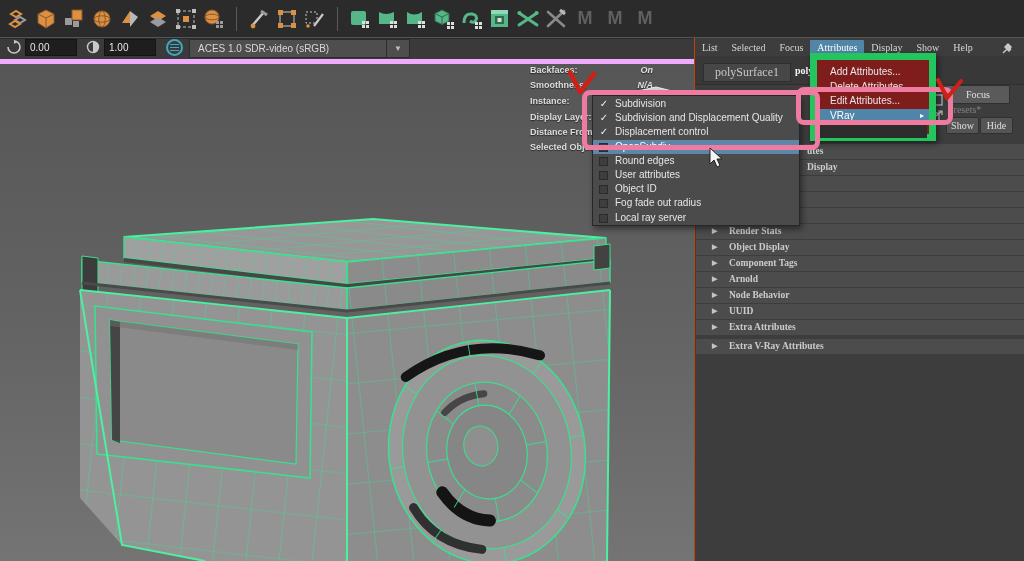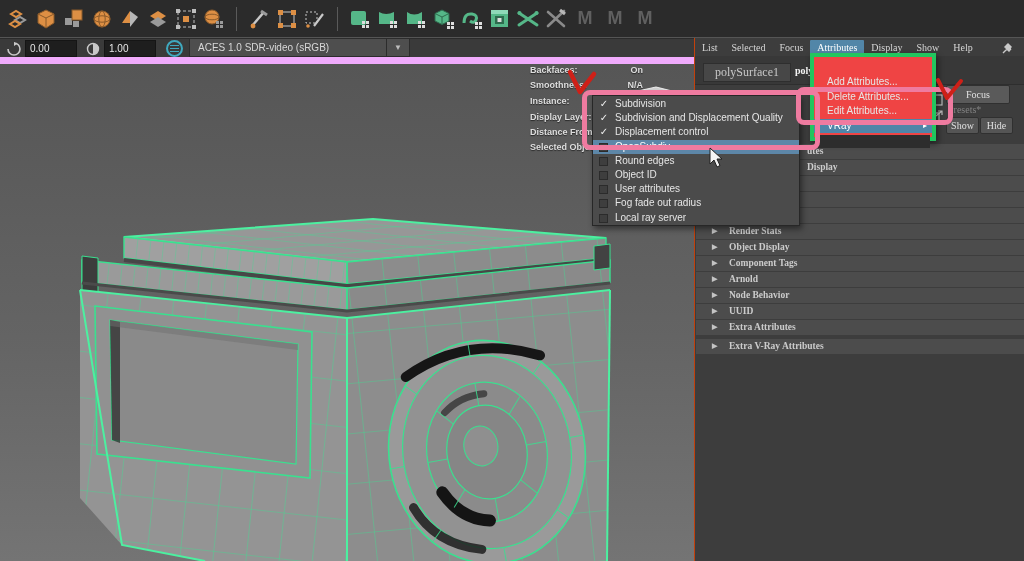--- a/index.html
+++ b/index.html
@@ -9,21 +9,21 @@
   
   .toolbar{position:absolute;left:0;top:0;width:1024px;height:38px;background:#2b2b2b;
     border-bottom:1px solid #555;display:flex;align-items:center;padding-left:4px;box-sizing:border-box;}
   .tb-icon{width:26px;height:26px;margin:0 1px;display:flex;align-items:center;justify-content:center;}
   .tb-sep{width:1px;height:24px;background:#5a5a5a;margin:0 8px;}
   .tb-m{width:30px;height:26px;color:#606060;font-weight:bold;font-size:18px;
     display:flex;align-items:center;justify-content:center;}
 
   
   .vp-bar{position:absolute;left:0;top:39px;width:694px;height:25px;background:#3a3a3a;
-    display:flex;align-items:flex-end;padding-left:6px;box-sizing:border-box;border-bottom:7px solid #f0abfc;}
+    display:flex;align-items:flex-start;padding-left:6px;box-sizing:border-box;border-bottom:5px solid #f0abfc;}
   .vp-ico{width:16px;height:16px;margin-right:3px;display:flex;align-items:center;justify-content:center;}
   .vp-field{width:42px;height:15px;background:#1e1e1e;border:1px solid #151515;color:#e6e6e6;
     font-family:"Liberation Sans",sans-serif;font-size:10px;padding:0 4px;margin-right:8px;}
   .cs-badge{width:17px;height:17px;border-radius:50%;border:2px solid #3fa9bf;box-sizing:border-box;
     margin:0 6px 0 2px;display:flex;align-items:center;justify-content:center;}
   .cs-badge i{display:block;width:9px;height:1.5px;background:#3fa9bf;box-shadow:0 3px 0 #3fa9bf,0 -3px 0 #3fa9bf;}
   .cs-drop{width:188px;height:17px;background:#4e4e4e;color:#d8d8d8;font-size:10px;line-height:17px;
     padding-left:8px;border:1px solid #2c2c2c;}
   .cs-caret{width:22px;height:17px;background:#4e4e4e;border:1px solid #2c2c2c;border-left:none;
     color:#bdbdbd;font-size:8px;text-align:center;line-height:17px;}
@@ -31,21 +31,21 @@
   
   .viewport{position:absolute;left:0;top:64px;width:694px;height:497px;
     background:linear-gradient(180deg,#565656 0%,#646464 55%,#747474 100%);}
   .viewport svg{position:absolute;left:0;top:0;}
 
   
   .hud{position:absolute;left:530px;top:0;width:160px;}
   .hud-row{position:absolute;left:0;width:160px;height:14px;font-size:9px;font-weight:bold;color:#dedede;
     text-shadow:0 1px 1px rgba(0,0,0,.55);}
   .hud-label{position:absolute;left:0;top:0;}
-  .hud-value{position:absolute;right:47px;top:0;text-align:right;}
+  .hud-value{position:absolute;right:37px;top:0;text-align:right;font-style:italic;}
   .hud-stack{position:absolute;left:98px;top:21px;}
 
   
   .panel{position:absolute;left:694px;top:38px;width:330px;height:523px;background:#3d3d3d;
     border-left:1px solid #c2410c;box-sizing:border-box;font-family:Liberation Serif, serif;}
   .pmenu{position:absolute;left:0;top:0;width:100%;height:18px;display:flex;align-items:center;
     font-size:10px;color:#d6d6d6;}
   .pmenu span{padding:2px 7px;cursor:default;}
   .pmenu .active{background:#5286a8;color:#fff;border-radius:1px;}
   .pin{position:absolute;right:4px;top:3px;}
@@ -73,22 +73,22 @@
   
   .ctx-menu{position:absolute;left:592px;top:95px;width:208px;height:131px;background:#4b4b4b;
     border:1px solid #272727;box-shadow:2px 3px 6px rgba(0,0,0,.45);box-sizing:border-box;z-index:30;padding-top:1px;}
   .ctx-item{position:relative;height:14.2px;font-size:10px;color:#e6e6e6;line-height:14.2px;}
   .ctx-item .cbox{position:absolute;left:6px;top:3px;width:9px;height:9px;}
   .ctx-item.unchecked .cbox{background:#3e3e3e;border:1px solid #2b2b2b;box-sizing:border-box;}
   .ctx-item .chk{position:absolute;left:4px;top:0;width:14px;text-align:center;color:#f0f0f0;}
   .ctx-item .txt{position:absolute;left:22px;top:0;}
   .ctx-item.hl{background:#5d87a8;color:#ffffff;}
 
-  .attr-menu{position:absolute;left:810px;top:53px;width:126px;height:88px;background:#ef4444;
-    border:4px solid #22c55e;box-shadow:2px 3px 6px rgba(0,0,0,.45);box-sizing:border-box;z-index:30;padding-top:18px;}
+  .attr-menu{position:absolute;left:810px;top:53px;width:126px;height:88px;background:#7f1d1d;
+    border:7px solid #22c55e;box-shadow:2px 3px 6px rgba(0,0,0,.45);box-sizing:border-box;z-index:30;padding-top:5px;}
   .attr-item{position:relative;height:14.6px;font-size:10px;color:#e6e6e6;line-height:14.6px;padding-left:13px;}
   .attr-item.hl{background:#4f85a8;color:#fff;}
   .attr-item .sub{position:absolute;right:5px;top:0;font-size:8px;}
   .attr-hidden{height:13px;margin:2px 2px 0 2px;background:#2d2d2d;}
 
   
   .pink-box{position:absolute;border:5px solid #ef7ba0;border-radius:8px;z-index:50;}
   .pb1{left:582px;top:90px;width:228px;height:50px;}
   .pb2{left:796px;top:87px;width:147px;height:28px;}
   .anno{position:absolute;z-index:60;}
@@ -561,25 +561,25 @@
     <div class="ctx-item hl unchecked">
         <span class="cbox"></span>
         <span class="txt">OpenSubdiv</span>
       </div>
     <div class="ctx-item unchecked">
         <span class="cbox"></span>
         <span class="txt">Round edges</span>
       </div>
     <div class="ctx-item unchecked">
         <span class="cbox"></span>
-        <span class="txt">Object ID</span>
+        <span class="txt">User attributes</span>
       </div>
     <div class="ctx-item unchecked">
         <span class="cbox"></span>
-        <span class="txt">User attributes</span>
+        <span class="txt">Object ID</span>
       </div>
     <div class="ctx-item unchecked">
         <span class="cbox"></span>
         <span class="txt">Fog fade out radius</span>
       </div>
     <div class="ctx-item unchecked">
         <span class="cbox"></span>
         <span class="txt">Local ray server</span>
       </div>
   </div>

